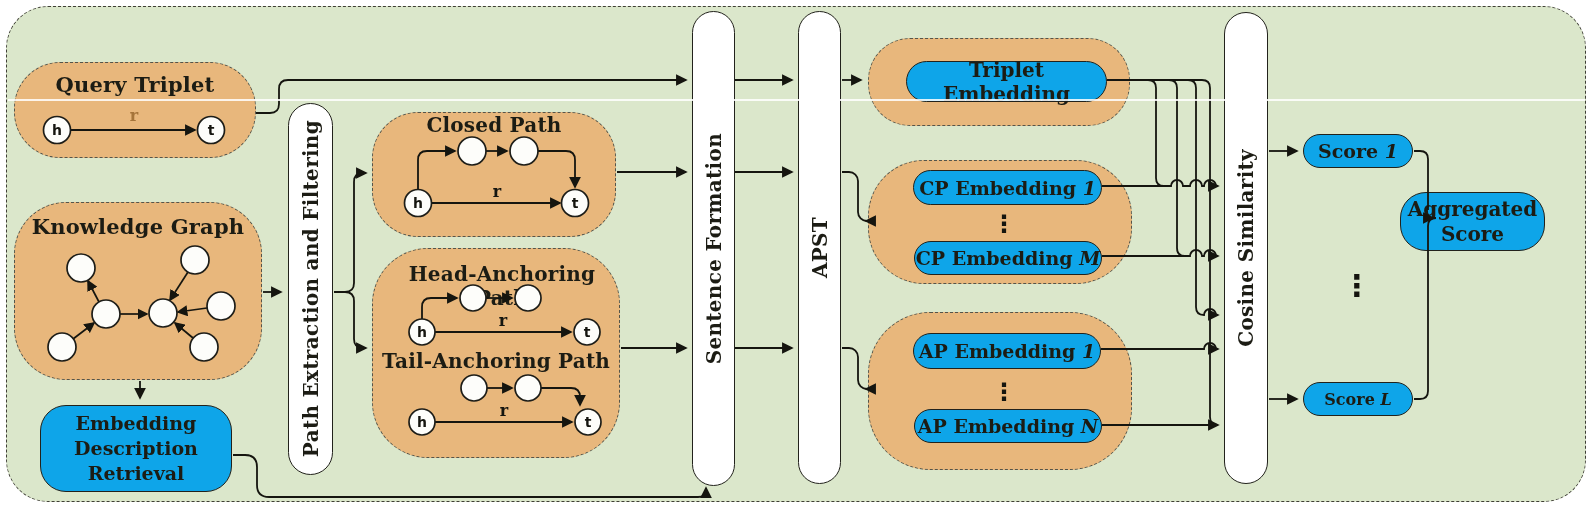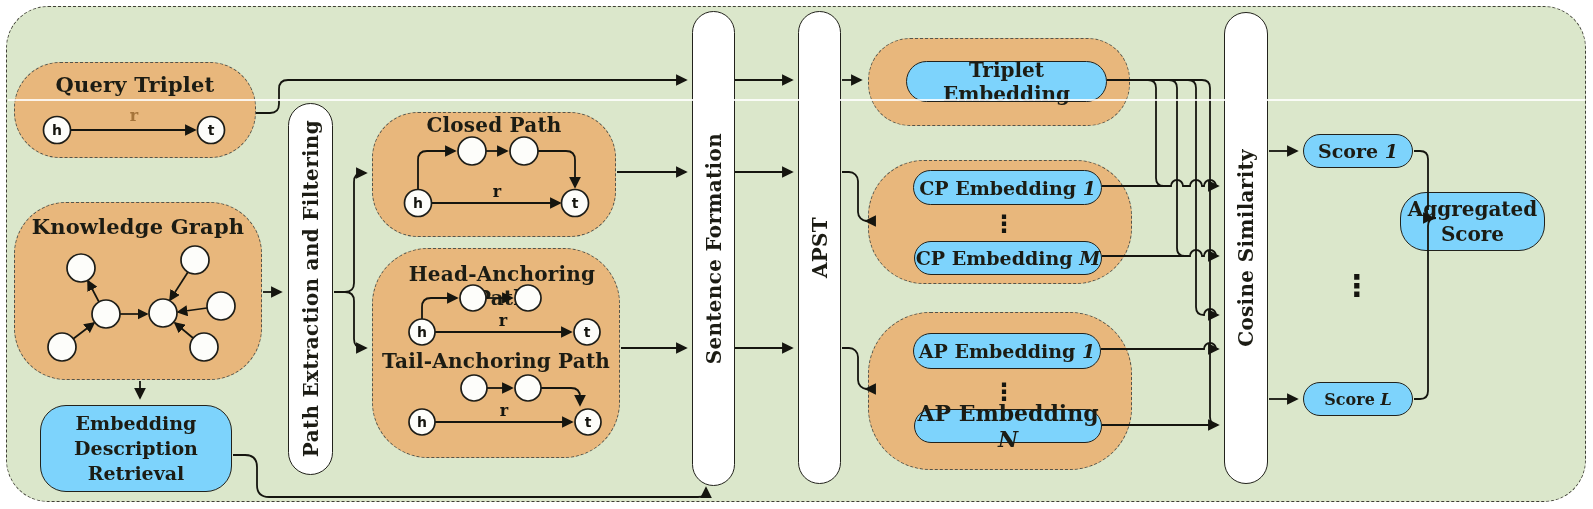--- a/index.html
+++ b/index.html
@@ -2,21 +2,21 @@
 <html><head>
 <meta charset="utf-8">
 <style>
   html,body{margin:0;padding:0;background:#ffffff;}
   .canvas{position:relative;width:1593px;height:509px;overflow:hidden;
           font-family:"DejaVu Serif","Liberation Serif",serif;color:#1c1c14;}
   .panel{position:absolute;left:6px;top:6px;width:1578px;height:494px;
          background:#dbe7cb;border:1.6px dashed #3f3f36;border-radius:42px;z-index:0;}
   .oc{position:absolute;background:#e8b77c;border:1.7px dashed #55554a;box-sizing:border-box;z-index:1;}
   .oc .title{font-weight:bold;text-align:center;letter-spacing:.2px;}
-  .wbox{position:absolute;background:#7dd3fc;border:1.7px solid #22221c;box-sizing:border-box;
+  .wbox{position:absolute;background:#0ea5e9;border:1.7px solid #22221c;box-sizing:border-box;
         display:flex;align-items:center;justify-content:center;text-align:center;
         font-weight:bold;z-index:1;}
   .vp{position:absolute;background:#ffffff;border:1.7px solid #22221c;box-sizing:border-box;
       border-radius:999px;display:flex;align-items:center;justify-content:center;z-index:1;}
   .vp .vt{writing-mode:vertical-rl;transform:rotate(180deg);font-weight:bold;font-size:20px;
           letter-spacing:.3px;white-space:nowrap;}
   .wires{position:absolute;left:0;top:0;z-index:2;}
   .seam{position:absolute;left:8px;top:99px;width:1577px;height:2px;
         background:rgba(255,255,255,0.85);z-index:3;pointer-events:none;}
   .pill-label{font-weight:bold;}
@@ -78,21 +78,21 @@
     </div>
     <div class="wbox" style="left:45px;top:80px;width:188px;height:34px;border-radius:17px;font-size:19px;">
       <span class="pill-label"><span>CP Embedding </span><i>M</i></span>
     </div>
   </div>
 
   <div class="oc" style="left:868px;top:312px;width:264px;height:158px;border-radius:62px;">
     <div class="wbox" style="left:44px;top:20px;width:188px;height:36px;border-radius:18px;font-size:19px;">
       <span class="pill-label"><span>AP Embedding </span><i>1</i></span>
     </div>
-    <div class="wbox" style="left:45px;top:96px;width:188px;height:34px;border-radius:17px;font-size:22px;">
+    <div class="wbox" style="left:45px;top:96px;width:188px;height:34px;border-radius:17px;font-size:19px;">
       <span class="pill-label"><span>AP Embedding </span><i>N</i></span>
     </div>
   </div>
 
   <div class="vp" style="left:1224px;top:12px;width:44px;height:472px;">
     <span class="vt">Cosine Similarity</span>
   </div>
 
   <div class="wbox" style="left:1303px;top:134px;width:110px;height:34px;border-radius:17px;font-size:19px;">
     <span class="pill-label"><span>Score </span><i>1</i></span>

